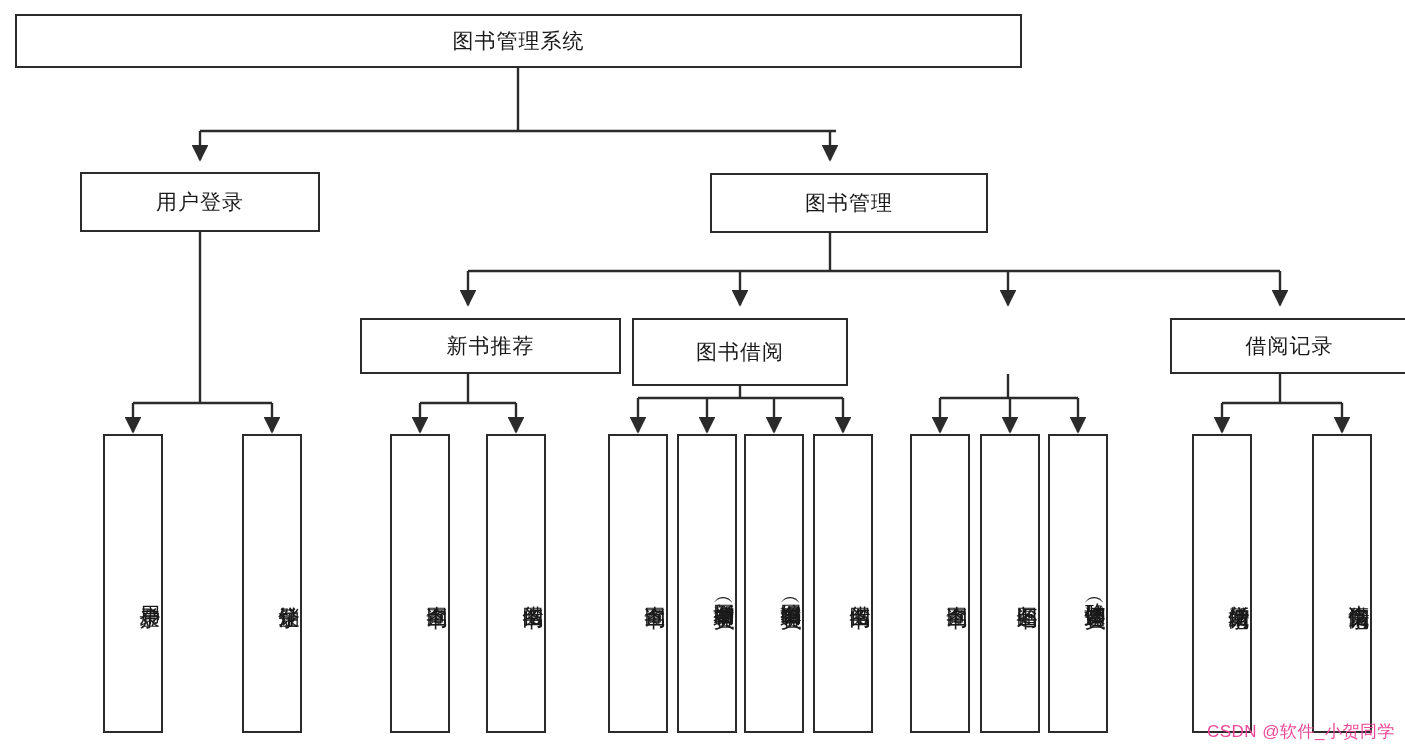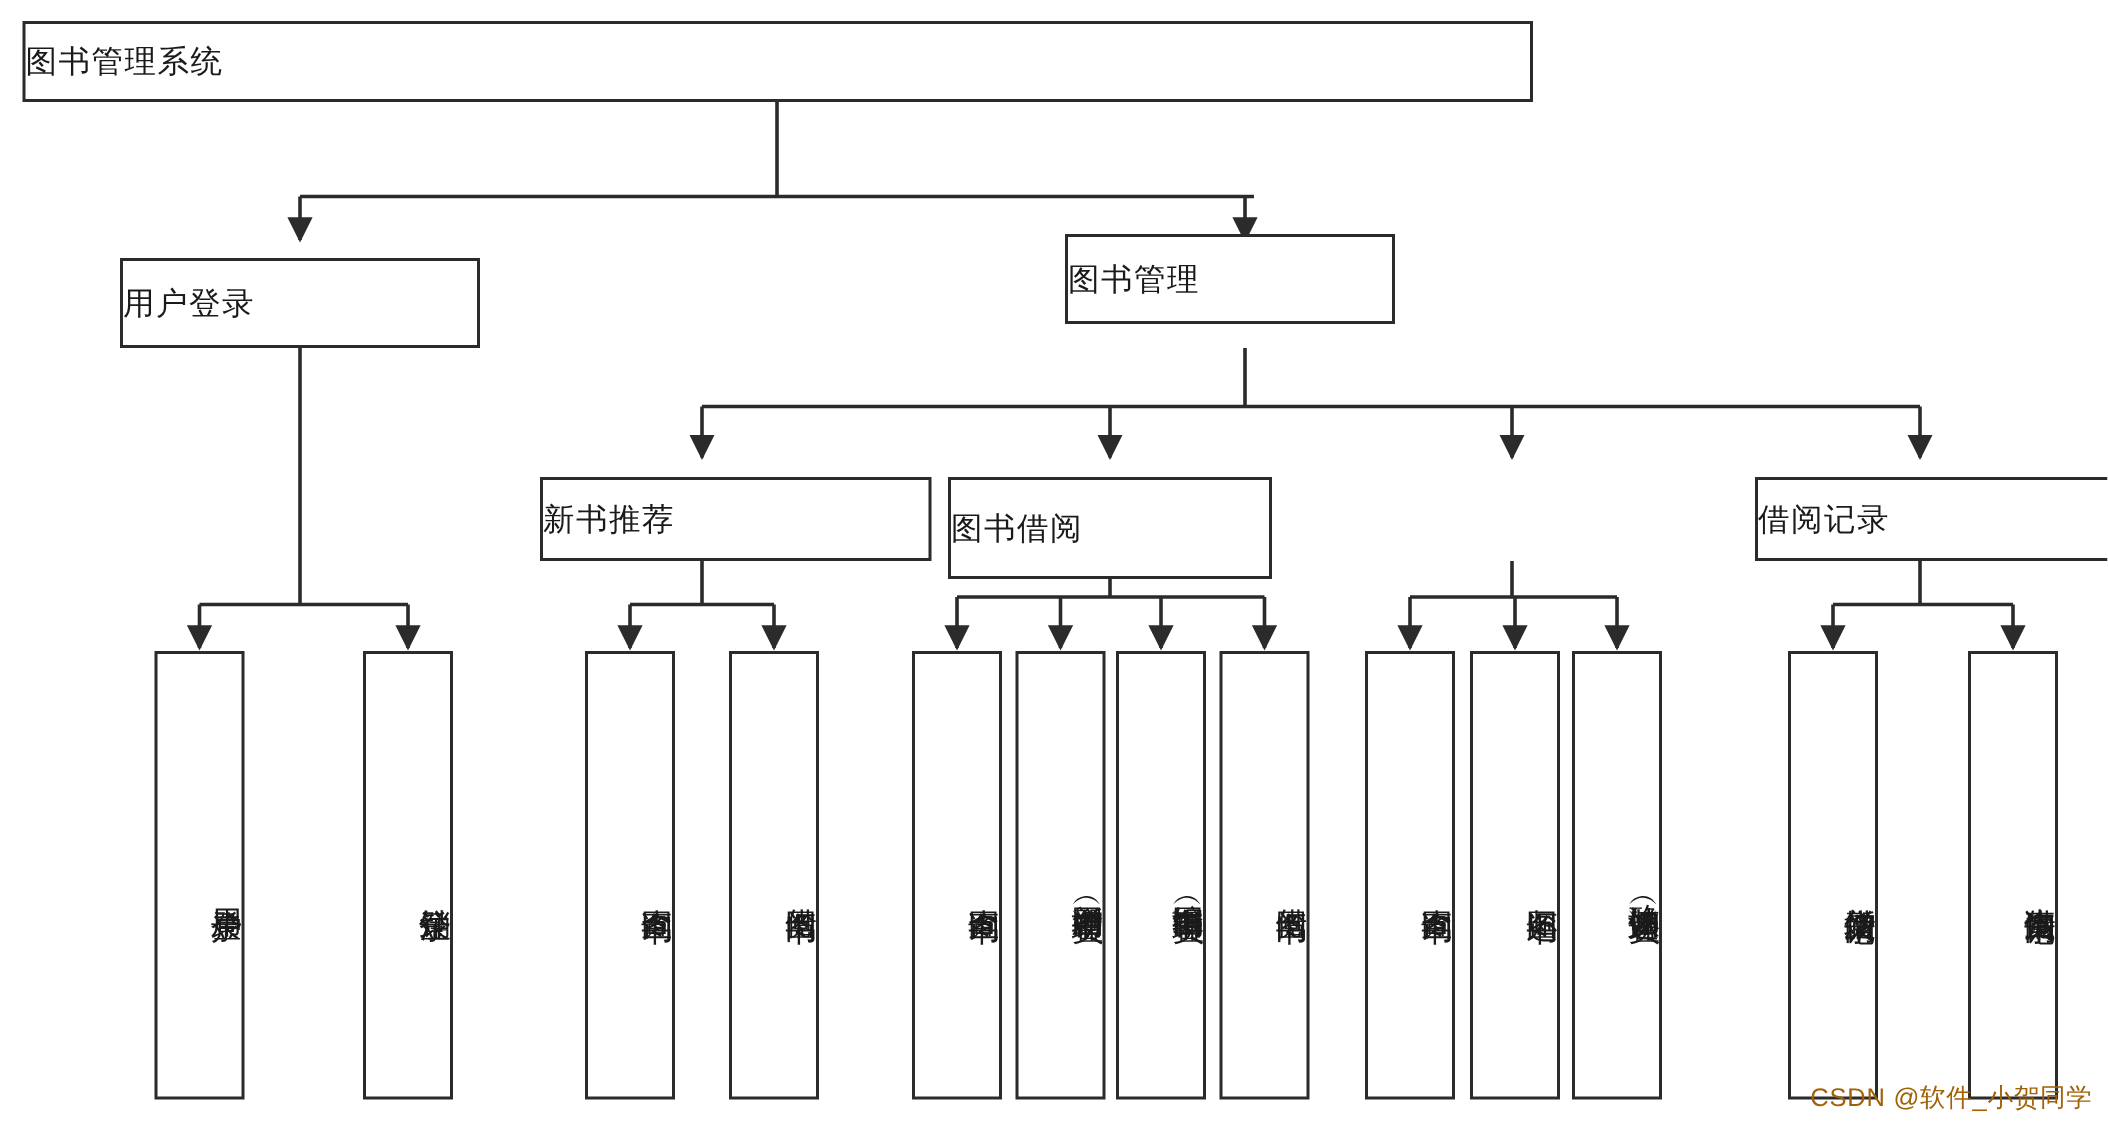--- a/index.html
+++ b/index.html
@@ -24,21 +24,21 @@
     width: 1405px;
     height: 747px;
   }
   .node {
     position: absolute;
     box-sizing: border-box;
     border: 2px solid #2b2b2b;
     background: #ffffff;
     display: flex;
     align-items: center;
-    justify-content: flex-start;
+    justify-content: center;
     color: #1a1a1a;
   }
   .node.horiz {
     font-size: 21px;
     letter-spacing: 1px;
   }
   .node.vert {
     font-size: 21px;
     letter-spacing: 1px;
     writing-mode: vertical-rl;
@@ -54,21 +54,21 @@
     text-align: center;
   }
   .vert .node-label {
     white-space: normal;
   }
   #watermark {
     position: absolute;
     right: 10px;
     bottom: 4px;
     font-size: 17px;
-    color: #a16207;
+    color: #ec4899;
     letter-spacing: 0.5px;
     white-space: nowrap;
     pointer-events: none;
   }
 </style>
 </head>
 <body>
 
 <div id="canvas">
 
@@ -122,21 +122,21 @@
     </g>
   </svg>
 
   <div class="node horiz" style="left:15px; top:14px; width:1007px; height:54px;">
     <span class="node-label">图书管理系统</span>
   </div>
 
   <div class="node horiz" style="left:80px; top:172px; width:240px; height:60px;">
     <span class="node-label">用户登录</span>
   </div>
-  <div class="node horiz" style="left:710px; top:156px; width:220px; height:60px;">
+  <div class="node horiz" style="left:710px; top:173px; width:278px; height:60px;">
     <span class="node-label">图书管理</span>
   </div>
 
   <div class="node horiz" style="left:360px; top:318px; width:261px; height:56px;">
     <span class="node-label">新书推荐</span>
   </div>
   <div class="node horiz" style="left:632px; top:318px; width:216px; height:68px;">
     <span class="node-label">图书借阅</span>
   </div>
   <div class="node horiz" style="left:1170px; top:318px; width:239px; height:56px;">

